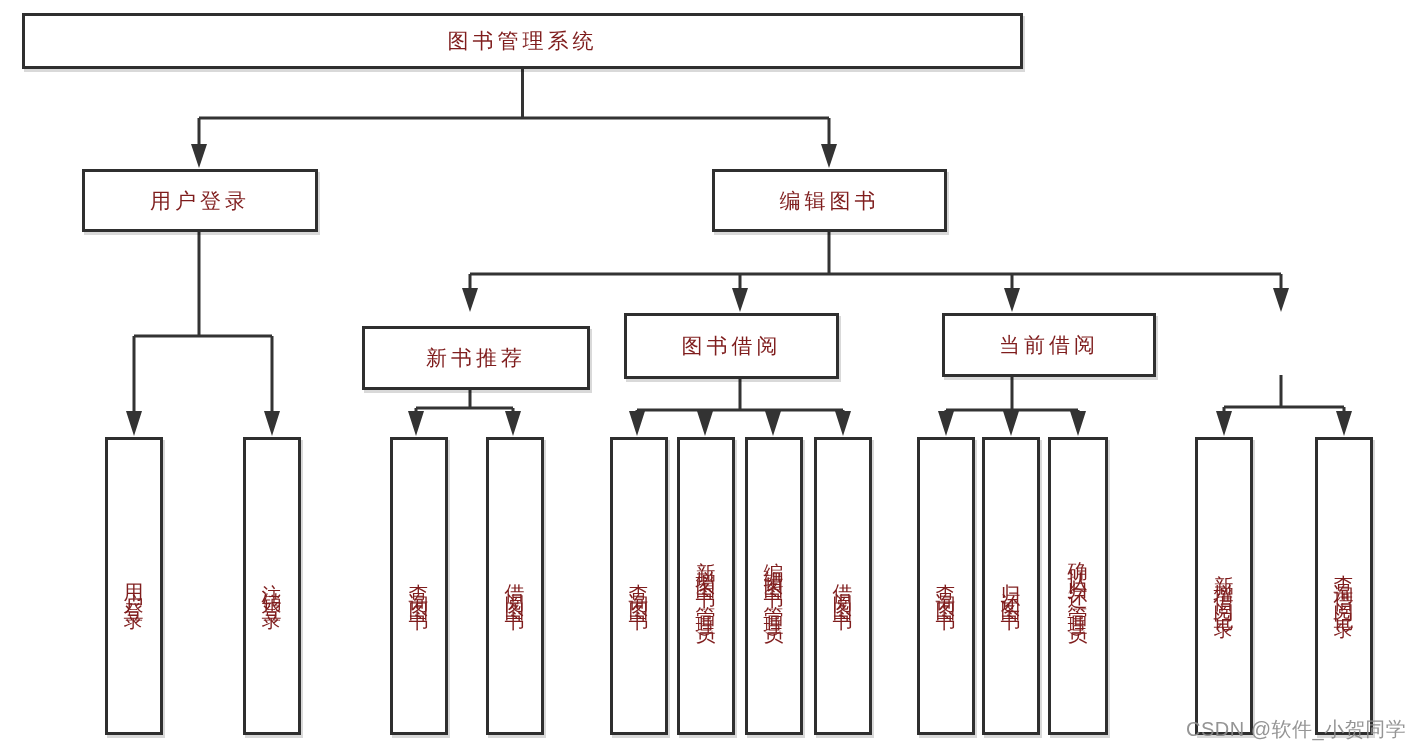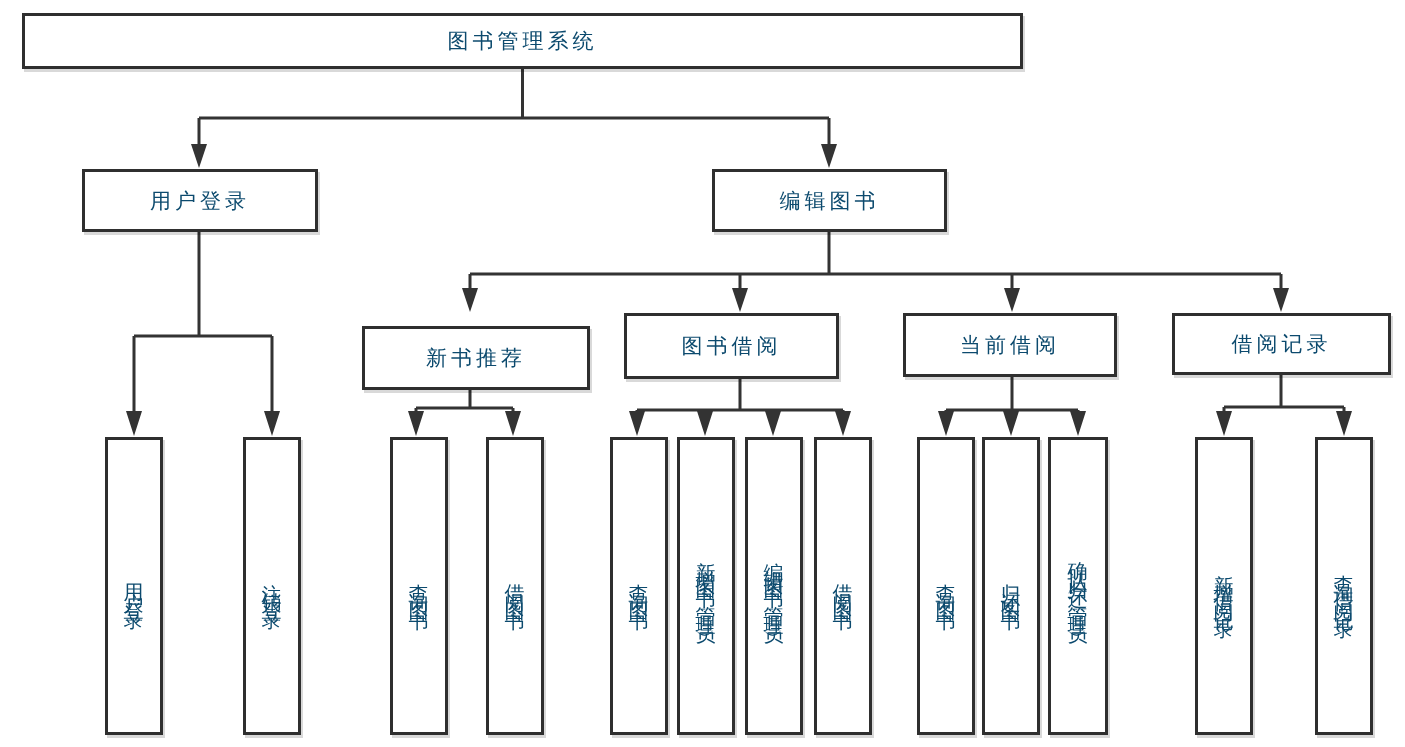--- a/index.html
+++ b/index.html
@@ -4,21 +4,21 @@
 <style>
   html,body{margin:0;padding:0;background:#ffffff;}
   .canvas{
     position:relative;width:1405px;height:747px;background:#ffffff;
     font-family:"Liberation Sans","DejaVu Sans",sans-serif;overflow:hidden;
   }
   .connectors{position:absolute;left:0;top:0;width:1405px;height:747px;}
   .node{
     position:absolute;box-sizing:border-box;border:3px solid #2f2f2f;background:#ffffff;
     display:flex;align-items:center;justify-content:center;
-    color:#0c4a6e;box-shadow:2px 3px 0 rgba(0,0,0,0.15);
+    color:#7f1d1d;box-shadow:2px 3px 0 rgba(0,0,0,0.15);
   }
   .node.h{font-size:21px;letter-spacing:4px;white-space:nowrap;}
   .node.v{
     writing-mode:vertical-rl;text-orientation:mixed;
     font-size:20px;letter-spacing:9px;line-height:1;
   }
   .watermark{
     position:absolute;left:1186px;top:716px;
     color:rgba(140,140,140,0.92);font-size:20px;letter-spacing:0.5px;white-space:nowrap;
   }
@@ -59,25 +59,22 @@
   <div class="node h" style="left:712px;top:169px;width:235px;height:63px">
     <span>编辑图书</span>
   </div>
 
   <div class="node h" style="left:362px;top:326px;width:228px;height:64px">
     <span>新书推荐</span>
   </div>
   <div class="node h" style="left:624px;top:313px;width:215px;height:66px">
     <span>图书借阅</span>
   </div>
-  <div class="node h" style="left:903px;top:313px;width:214px;height:64px">
+  <div class="node h" style="left:942px;top:313px;width:214px;height:64px">
     <span>当前借阅</span>
-  </div>
-  <div class="node h" style="left:1172px;top:313px;width:219px;height:62px">
-    <span>借阅记录</span>
   </div>
 
   <div class="node v" style="left:105px;top:437px;width:58px;height:298px">
     <span>用户登录</span>
   </div>
   <div class="node v" style="left:243px;top:437px;width:58px;height:298px">
     <span>注销登录</span>
   </div>
 
   <div class="node v" style="left:390px;top:437px;width:58px;height:298px">
@@ -110,14 +107,15 @@
     <span>确认归还（管理员）</span>
   </div>
 
   <div class="node v" style="left:1195px;top:437px;width:58px;height:298px">
     <span>新增借阅记录</span>
   </div>
   <div class="node v" style="left:1315px;top:437px;width:58px;height:298px">
     <span>查询借阅记录</span>
   </div>
 
+  <div class="watermark">CSDN @软件_小贺同学</div>
 
 </div>
 
 </body></html>

